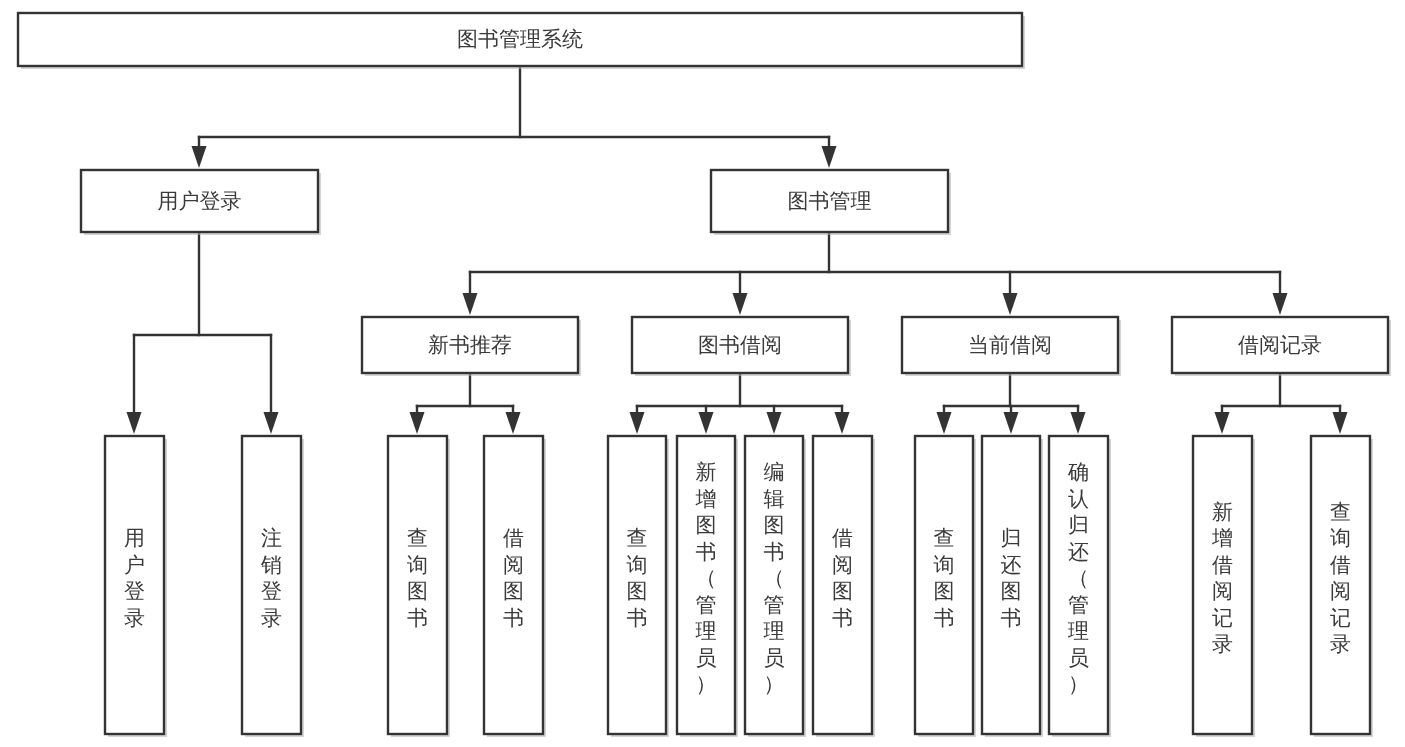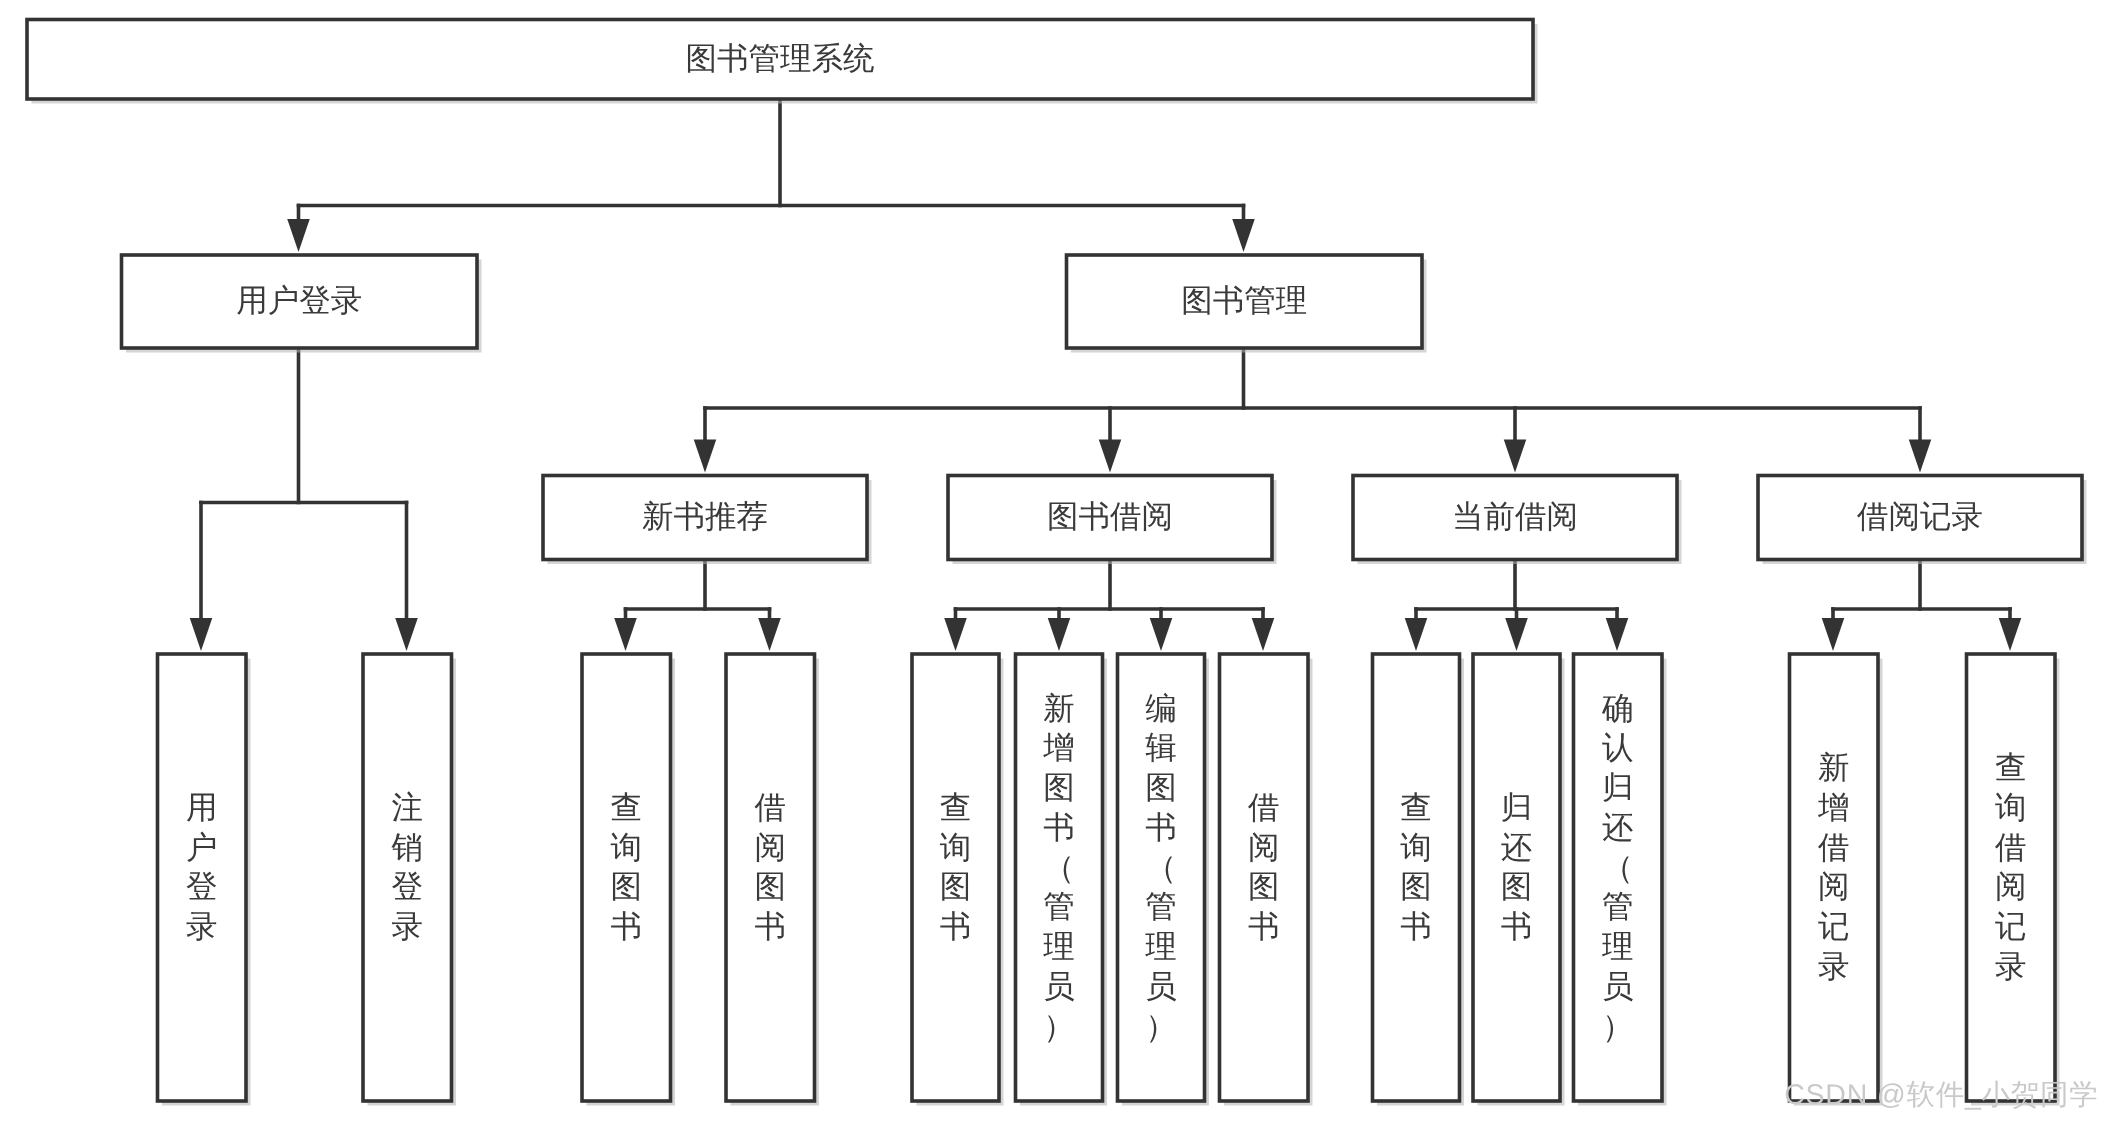--- a/index.html
+++ b/index.html
@@ -240,14 +240,13 @@
           <rect class="node-box" x="1193" y="436" width="59" height="298"></rect>
           <text class="node-label-vertical" x="1222.5" y="0"><tspan x="1222.5" y="518.75">新</tspan><tspan x="1222.5" y="545.25">增</tspan><tspan x="1222.5" y="571.75">借</tspan><tspan x="1222.5" y="598.25">阅</tspan><tspan x="1222.5" y="624.75">记</tspan><tspan x="1222.5" y="651.25">录</tspan></text>
         </g>
         <g>
           <rect class="node-shadow" x="1314" y="439" width="59" height="298"></rect>
           <rect class="node-box" x="1311" y="436" width="59" height="298"></rect>
           <text class="node-label-vertical" x="1340.5" y="0"><tspan x="1340.5" y="518.75">查</tspan><tspan x="1340.5" y="545.25">询</tspan><tspan x="1340.5" y="571.75">借</tspan><tspan x="1340.5" y="598.25">阅</tspan><tspan x="1340.5" y="624.75">记</tspan><tspan x="1340.5" y="651.25">录</tspan></text>
         </g>
       </g>
   </svg>
-  <div class="watermark">CSDN @软件_小贺同学</div>
 </div>
 
 </body></html>

